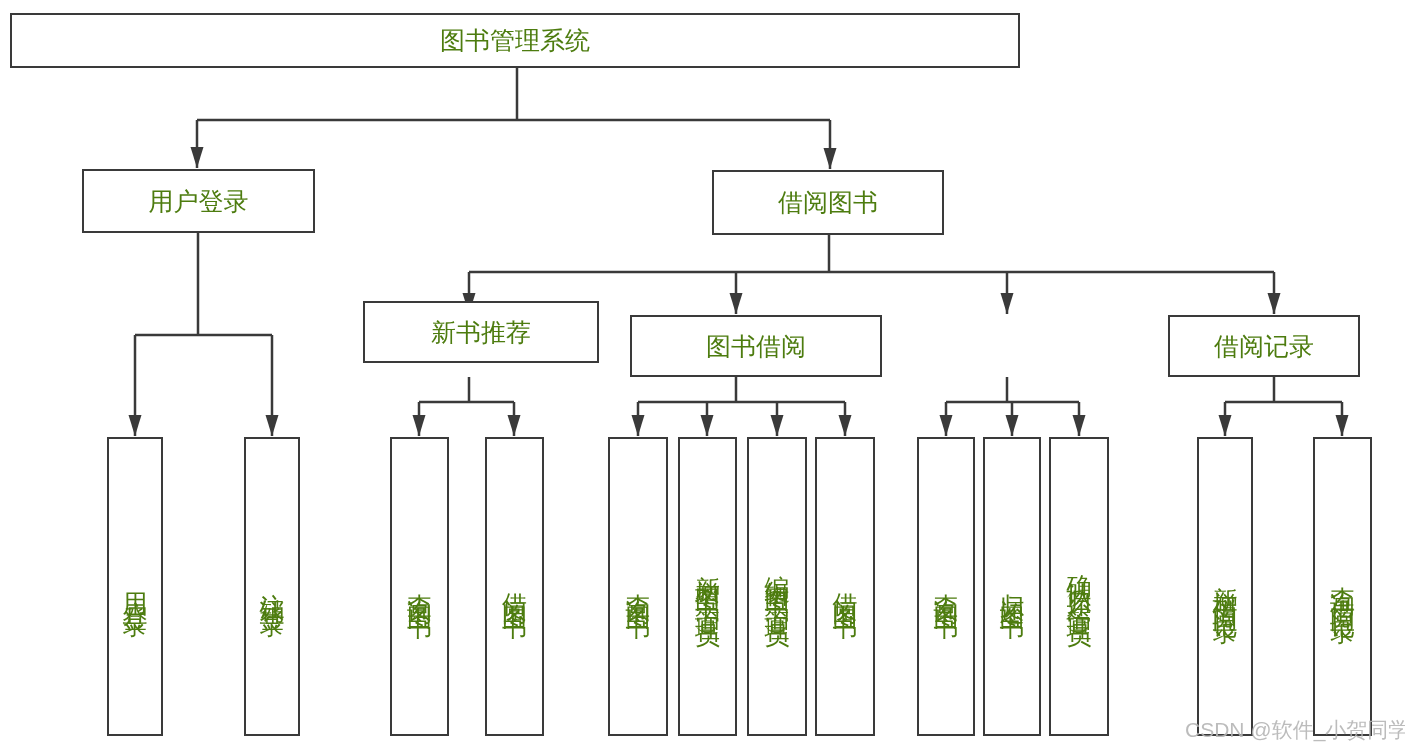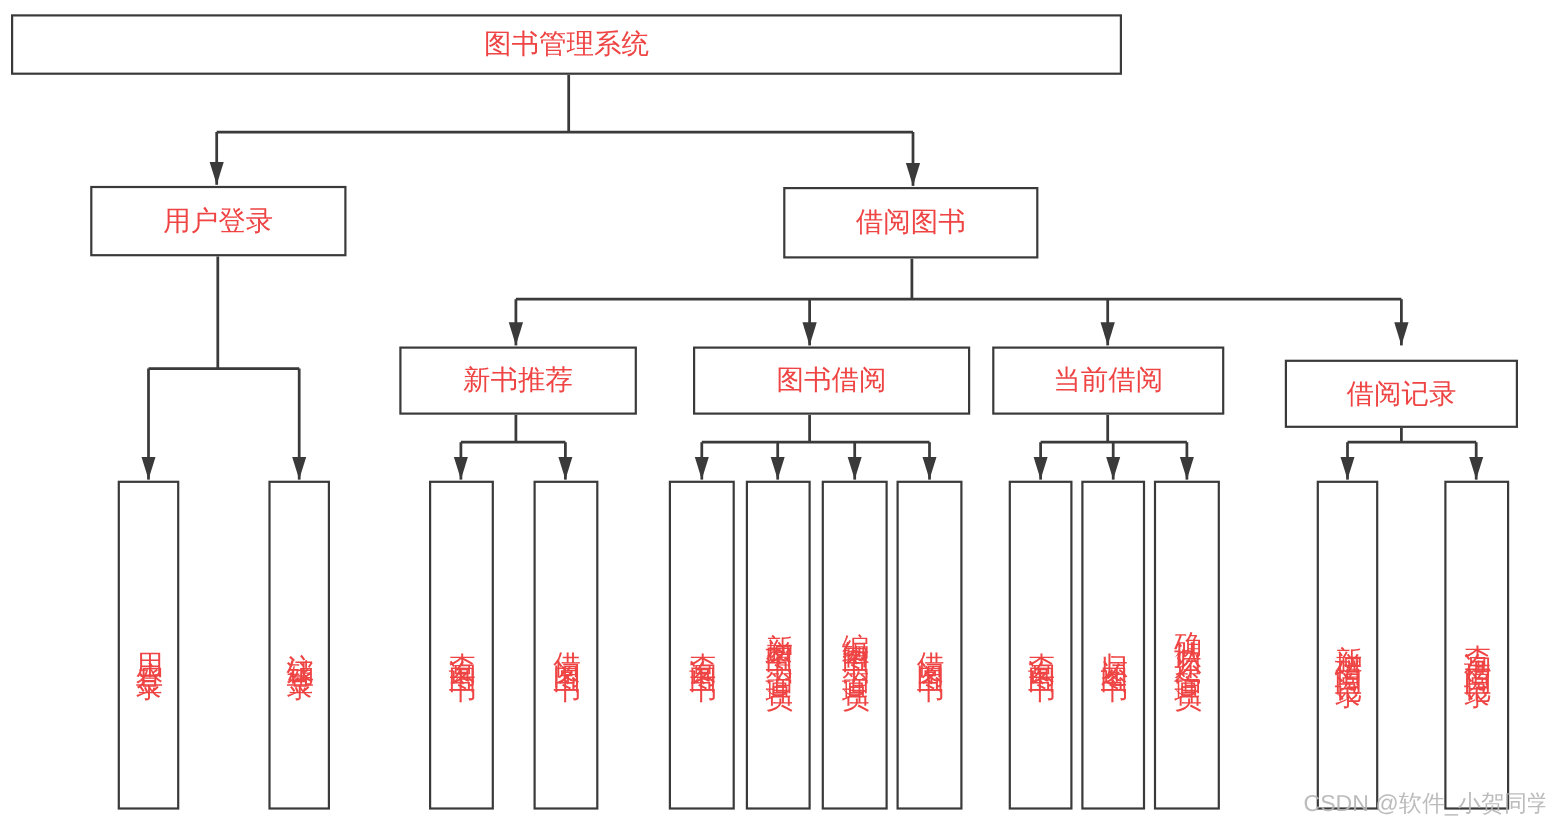--- a/index.html
+++ b/index.html
@@ -22,21 +22,21 @@
     pointer-events: none;
   }
   .node {
     position: absolute;
     box-sizing: border-box;
     background: #ffffff;
     border: 2.5px solid #3a3a3a;
     display: flex;
     align-items: center;
     justify-content: center;
-    color: #ef4444;
+    color: #4d7c0f;
     font-size: 25px;
     line-height: 1;
     text-align: center;
   }
   .node.v .lbl {
     writing-mode: vertical-rl;
     text-orientation: mixed;
     letter-spacing: 7px;
     white-space: nowrap;
   }
@@ -113,30 +113,27 @@
     <span class="lbl">图书管理系统</span>
   </div>
 
   <div class="node h" style="left:82px;top:169px;width:233px;height:64px">
     <span class="lbl">用户登录</span>
   </div>
   <div class="node h" style="left:712px;top:170px;width:232px;height:65px">
     <span class="lbl">借阅图书</span>
   </div>
 
-  <div class="node h" style="left:363px;top:315px;width:216px;height:62px">
+  <div class="node h" style="left:363px;top:301px;width:236px;height:62px">
     <span class="lbl">新书推荐</span>
   </div>
   <div class="node h" style="left:630px;top:315px;width:252px;height:62px">
     <span class="lbl">图书借阅</span>
   </div>
-  <div class="node h" style="left:902px;top:315px;width:211px;height:62px">
-    <span class="lbl">当前借阅</span>
-  </div>
-  <div class="node h" style="left:1168px;top:327px;width:212px;height:62px">
+  <div class="node h" style="left:1168px;top:315px;width:192px;height:62px">
     <span class="lbl">借阅记录</span>
   </div>
 
   <div class="node v" style="left:107px;top:437px;width:56px;height:299px">
     <span class="lbl">用户登录</span>
   </div>
   <div class="node v" style="left:244px;top:437px;width:56px;height:299px">
     <span class="lbl">注销登录</span>
   </div>
 

